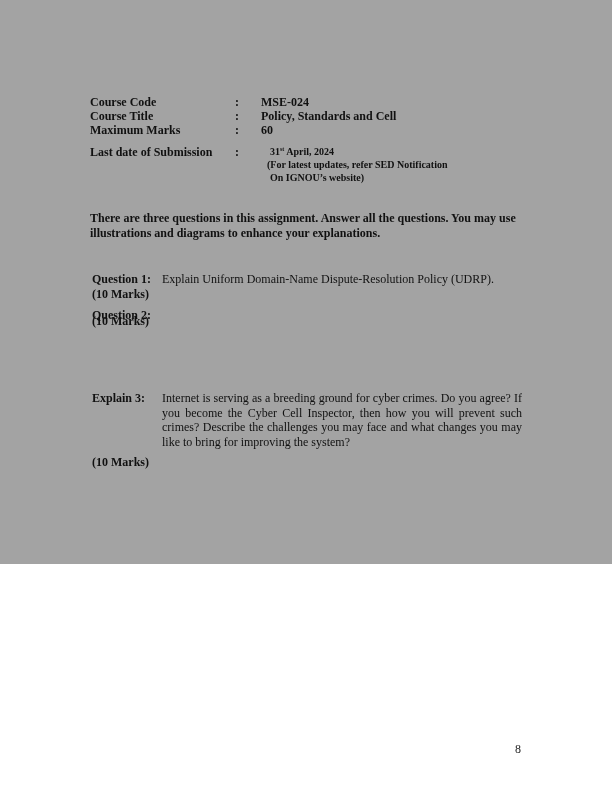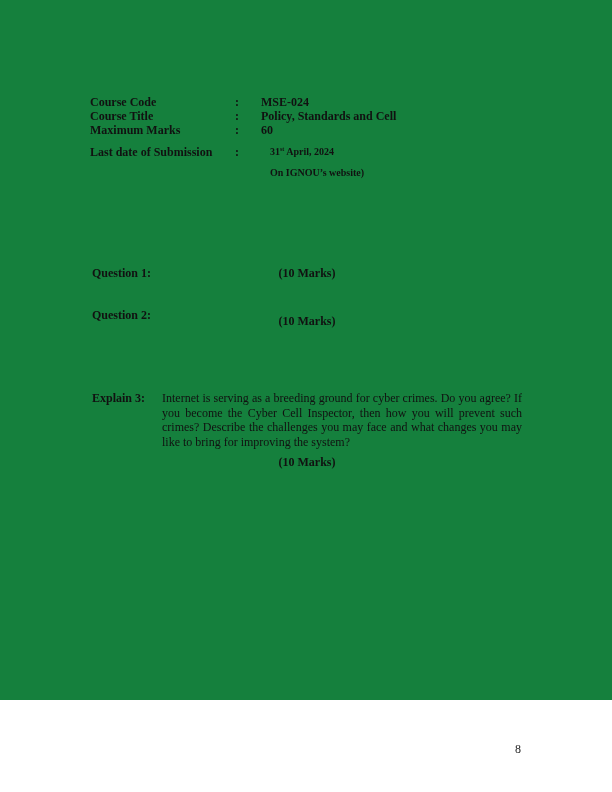--- a/index.html
+++ b/index.html
@@ -1,31 +1,31 @@
 <!DOCTYPE html>
 <html><head>
   <meta charset="utf-8">
   <style>
     html, body { margin: 0; padding: 0; background: #ffffff; }
     body { width: 612px; height: 792px; position: relative; overflow: hidden;
       font-family: "Liberation Serif", "DejaVu Serif", serif; color: #111; }
-    .page { position: absolute; left: 0; top: 0; width: 612px; height: 700px; background: #15803d; }
+    .page { position: absolute; left: 0; top: 0; width: 612px; height: 564px; background: #a3a3a3; }
     .meta-row { position: absolute; left: 90px; font-size: 12px; font-weight: bold; line-height: 14px; }
     .meta-label { position: absolute; left: 0; white-space: nowrap; }
     .meta-colon { position: absolute; left: 145px; }
     .meta-value { position: absolute; left: 171px; white-space: nowrap; }
     .date-block { position: absolute; left: 267px; top: 145px; font-size: 10px; font-weight: bold; line-height: 13px; }
     .date-line1 { padding-left: 3px; }
-    .date-line3 { padding-left: 3px; margin-top: 8px; }
+    .date-line3 { padding-left: 3px; }
     sup { font-size: 6px; vertical-align: 4px; line-height: 0; }
     .instructions { position: absolute; left: 90px; top: 211px; width: 434px; font-size: 12px; font-weight: bold; line-height: 15px; }
     .question { position: absolute; left: 92px; width: 430px; font-size: 12px; line-height: 14.5px; }
     .q-label { position: absolute; left: 0; top: 0; font-weight: bold; white-space: nowrap; }
     .q-body { margin-left: 70px; text-align: justify; text-align-last: left; }
-    .q-marks { text-align: center; font-weight: bold; margin-top: 0px; }
+    .q-marks { text-align: left; font-weight: bold; margin-top: 0px; }
     .q-marks.spaced { margin-top: 6px; }
     .page-number { position: absolute; left: 515px; top: 742px; font-size: 12px; color: #222; }
   </style>
 </head>
 <body>
 
 <div class="page">
 
   <div class="meta-row" style="top:95px;">
     <span class="meta-label">Course Code</span>
@@ -45,26 +45,29 @@
     <span class="meta-value">60</span>
   </div>
 
   <div class="meta-row" style="top:145px;">
     <span class="meta-label">Last date of Submission</span>
     <span class="meta-colon">:</span>
   </div>
 
   <div class="date-block">
     <div class="date-line1"><span>31</span><sup>st</sup><span> April, 2024</span></div>
+    <div>(For latest updates, refer SED Notification</div>
     <div class="date-line3">On IGNOU’s website)</div>
   </div>
 
+  <div class="instructions">There are three questions in this assignment. Answer all the questions. You may use illustrations and diagrams to enhance your explanations.</div>
 
-  <div class="question" style="top:266px;">
+  <div class="question" style="top:272px;">
     <span class="q-label">Question 1:</span>
+    <div class="q-body">Explain Uniform Domain-Name Dispute-Resolution Policy (UDRP).</div>
     <div class="q-marks">(10 Marks)</div>
   </div>
 
   <div class="question" style="top:308px;">
     <span class="q-label">Question 2:</span>
     <div class="q-marks spaced">(10 Marks)</div>
   </div>
 
   <div class="question" style="top:391px;">
     <span class="q-label">Explain 3:</span>

